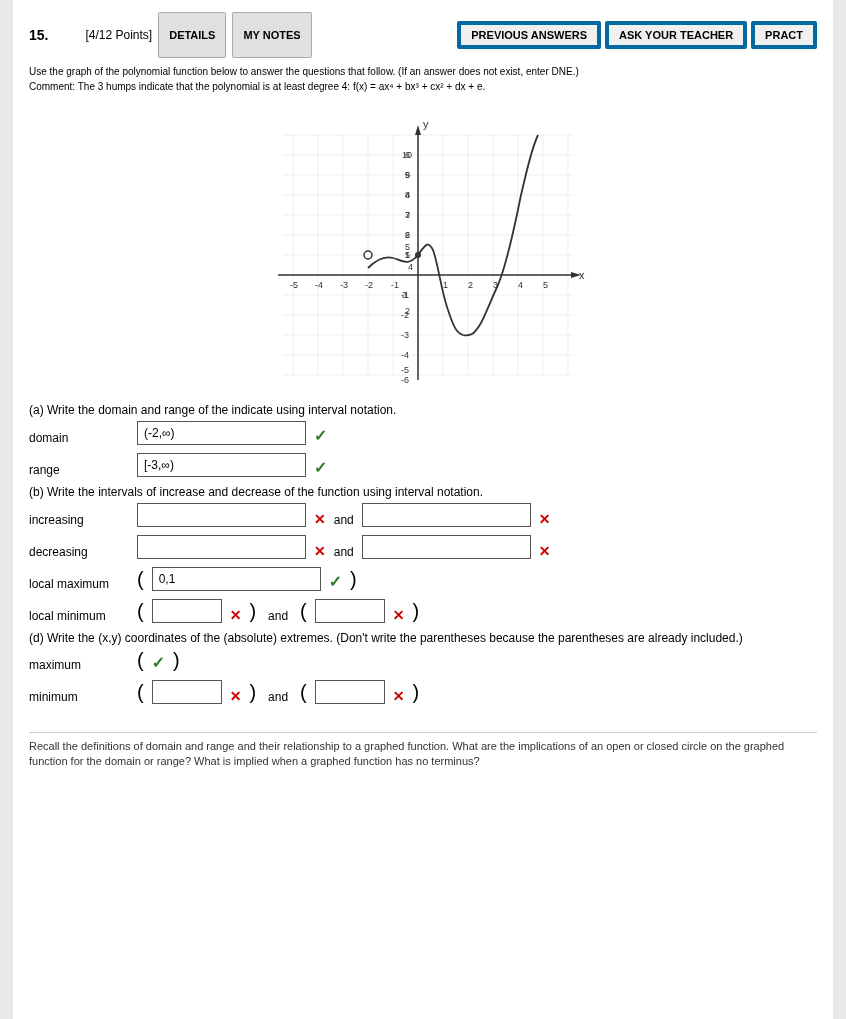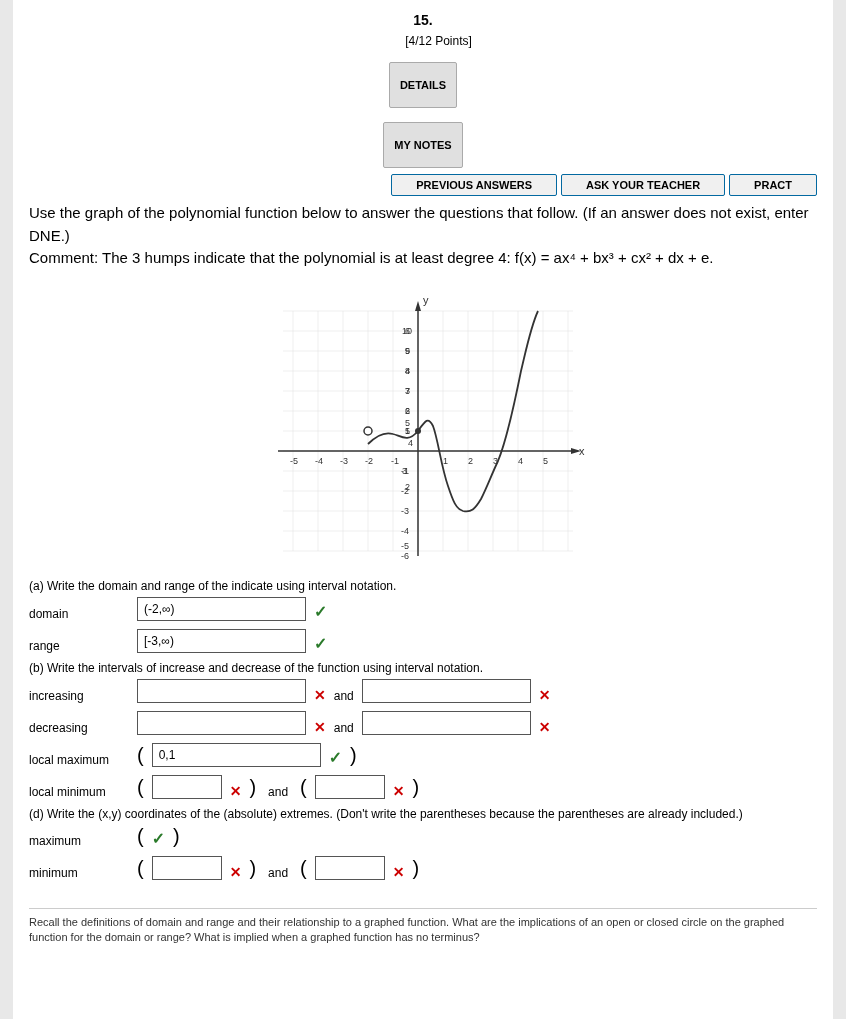--- a/index.html
+++ b/index.html
@@ -16,52 +16,50 @@
       width: 820px;
       min-height: 1019px;
       padding: 12px 16px 16px 16px;
       position: relative;
     }
     .header-row {
       display: flex;
       align-items: center;
       gap: 6px;
       margin-bottom: 6px;
-      flex-direction: column;
     }
     .problem-num {
       font-size: 14px;
       font-weight: bold;
     }
     .btn {
       border: 1px solid #aaa;
       background: #e0e0e0;
       padding: 16px 10px;
       font-size: 11px;
       font-weight: bold;
       cursor: pointer;
       border-radius: 2px;
-      margin-top: 8px;
     }
     .btn-outline {
-      border: 1px solid #0369a1;
+      border: 4px solid #0369a1;
       background: #f0f0f0;
-      padding: 4px 24px;
+      padding: 4px 10px;
       font-size: 11px;
       font-weight: bold;
       cursor: pointer;
       border-radius: 2px;
     }
     .btn-right-group {
       margin-left: auto;
       display: flex;
       gap: 4px;
     }
     .instructions {
-      font-size: 15px;
+      font-size: 10px;
       line-height: 1.5;
       margin-bottom: 21px;
     }
     .graph-container {
       display: flex;
       justify-content: center;
       margin: 8px 0;
     }
     svg.graph {
       width: 340px;

